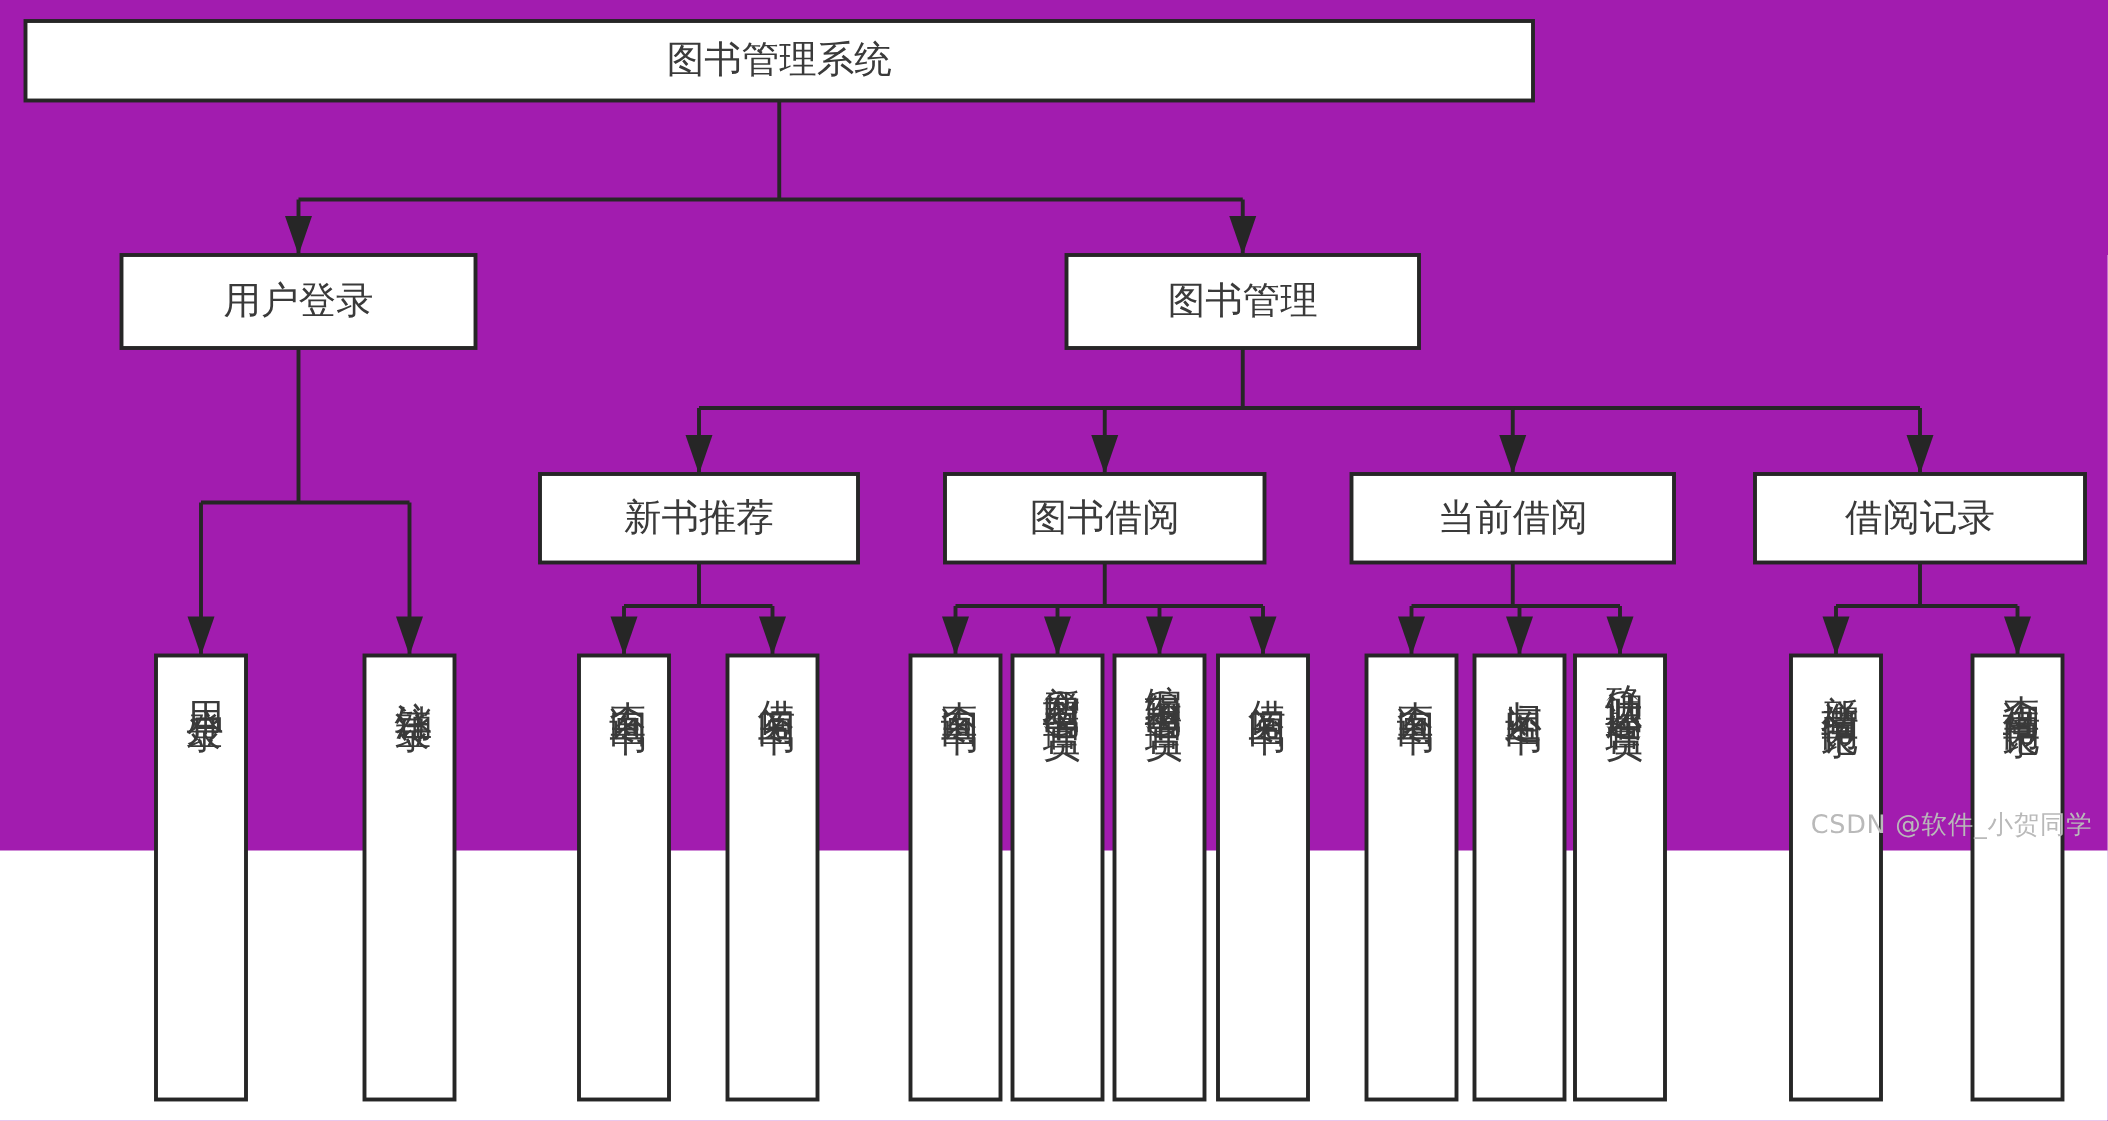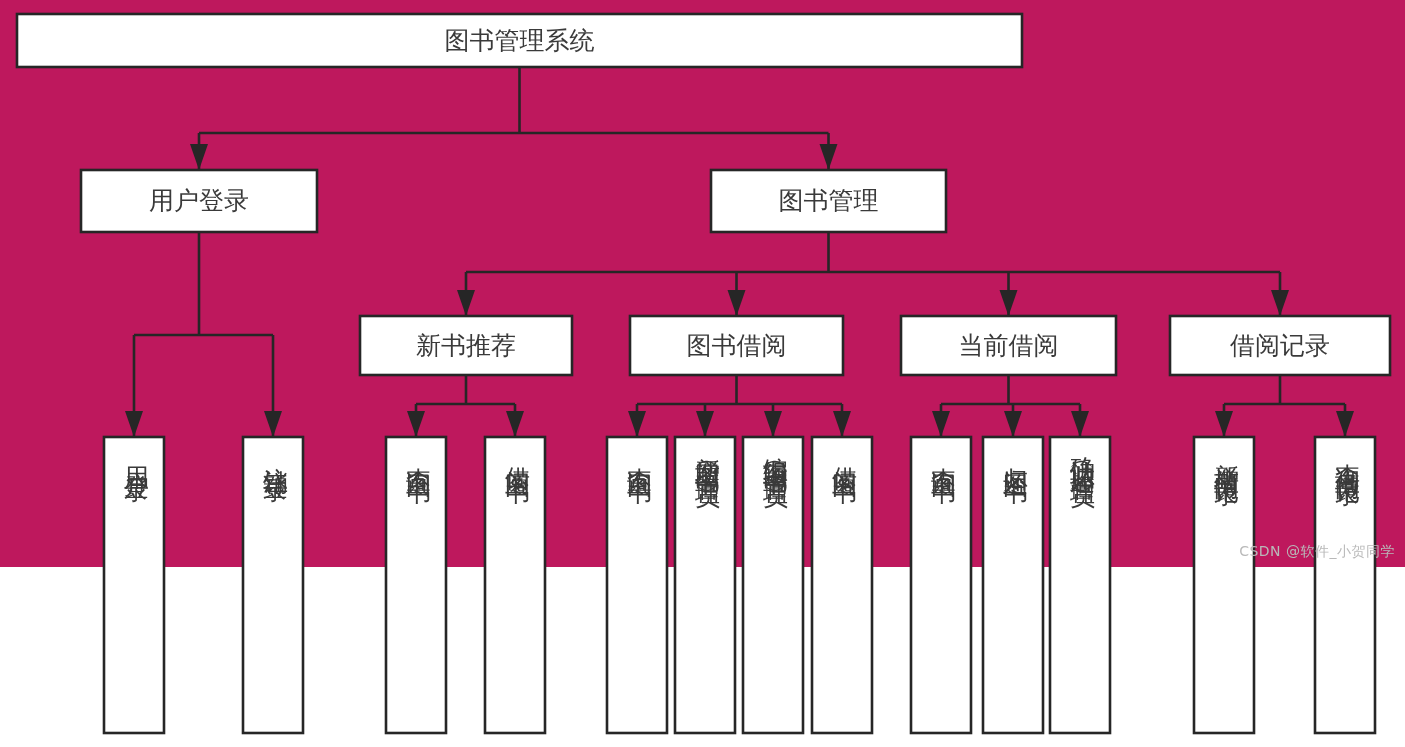--- a/index.html
+++ b/index.html
@@ -10,21 +10,21 @@
   body {
     width: 1405px;
     height: 747px;
     font-family: "DejaVu Sans", "Liberation Sans", sans-serif;
     overflow: hidden;
   }
   #diagram-root {
     position: relative;
     width: 1405px;
     height: 567px;
-    background: #be185d;
+    background: #a21caf;
   }
   svg#diagram-svg {
     position: absolute;
     left: 0;
     top: 0;
     width: 1405px;
     height: 747px;
     display: block;
   }
   .node-box {
@@ -55,21 +55,21 @@
   }
   .arrow-head {
     fill: #262626;
     stroke: none;
   }
   .watermark {
     position: absolute;
     right: 10px;
     bottom: 6px;
     font-family: "DejaVu Sans", "Liberation Sans", sans-serif;
-    font-size: 14px;
+    font-size: 17px;
     color: #b9b9b9;
     letter-spacing: 0.5px;
     white-space: nowrap;
     pointer-events: none;
   }
 </style>
 </head>
 <body>
 
 <div id="diagram-root">

